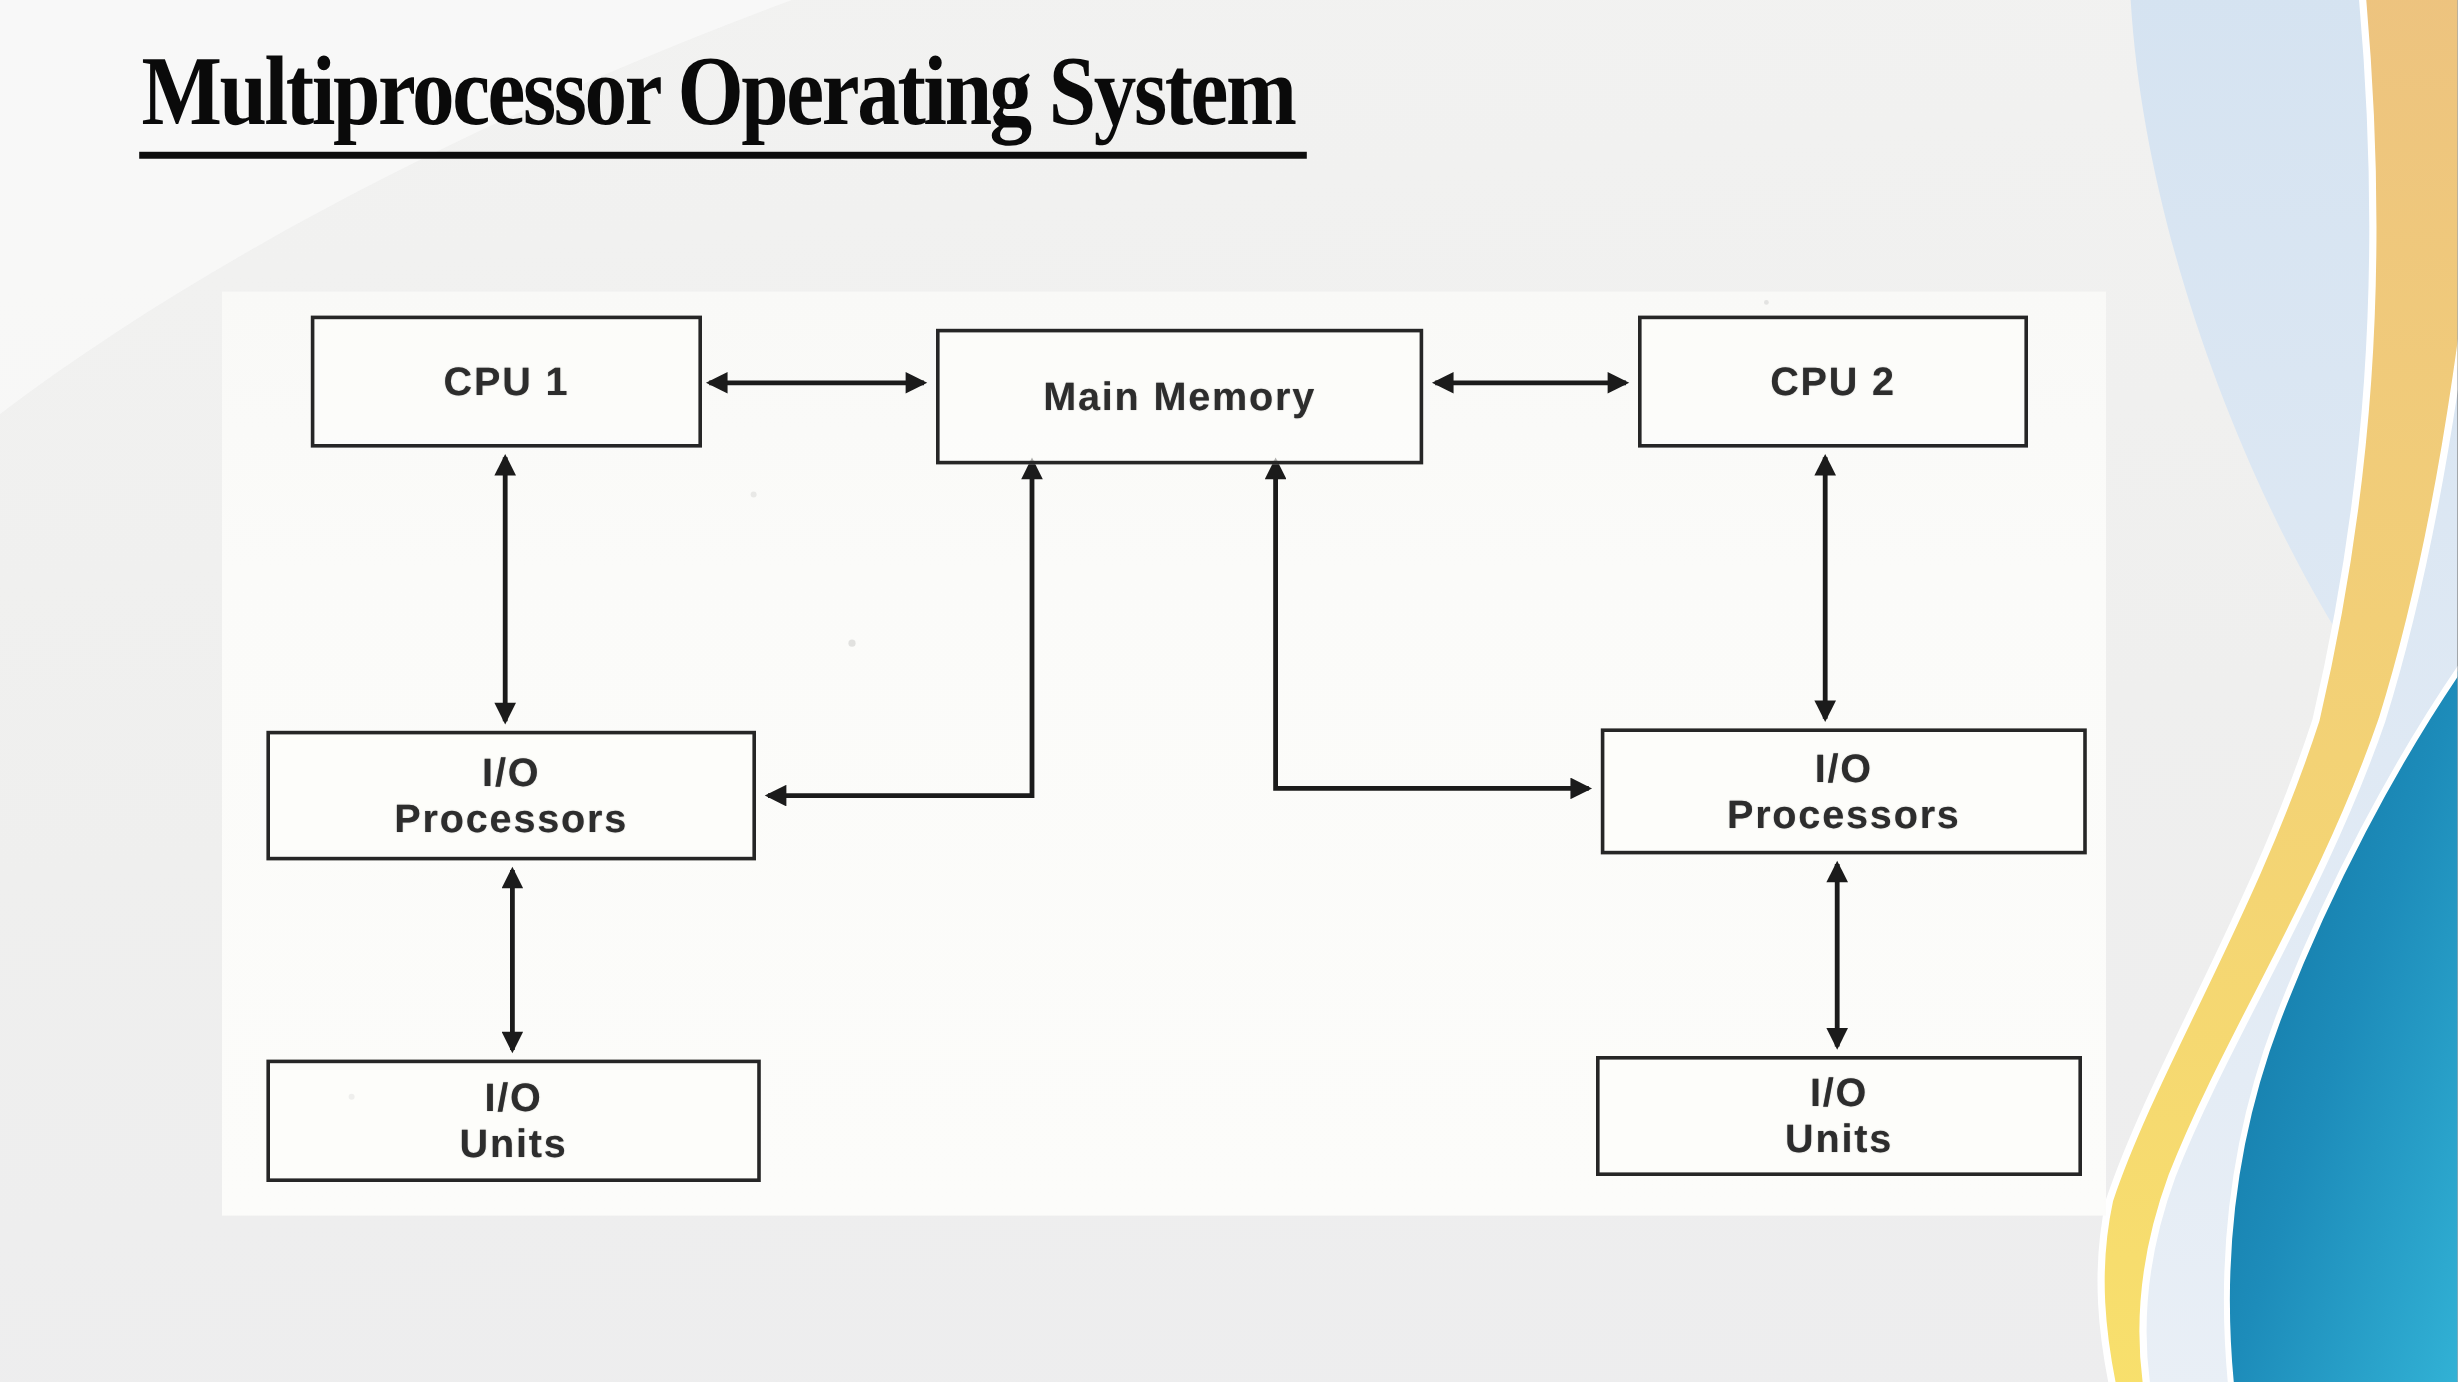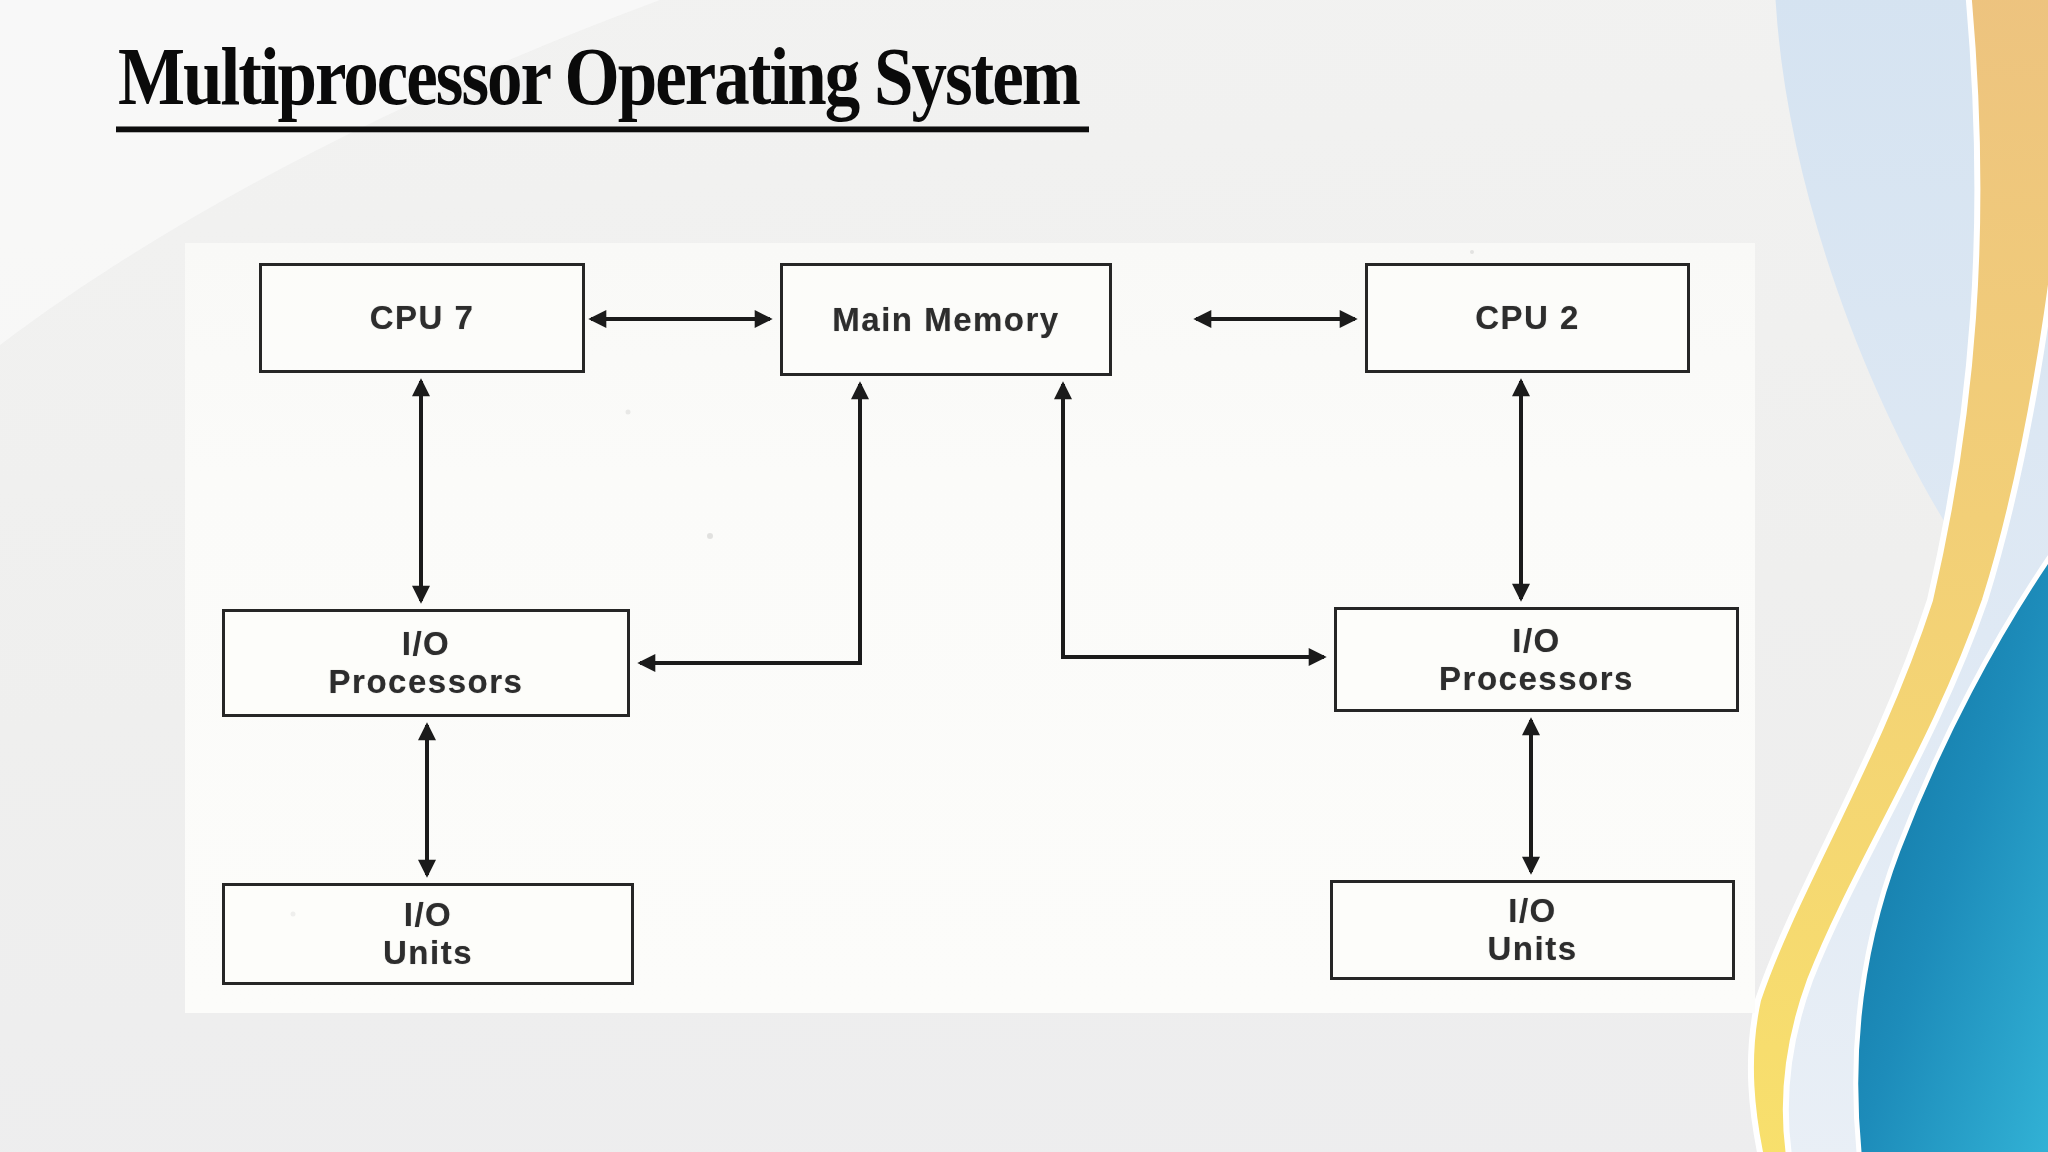--- a/index.html
+++ b/index.html
@@ -121,25 +121,25 @@
 
     <g fill="#4a4a4a">
       <circle cx="710" cy="536" r="3" opacity="0.14"></circle>
       <circle cx="293" cy="914" r="2.5" opacity="0.22"></circle>
       <circle cx="628" cy="412" r="2.5" opacity="0.10"></circle>
       <circle cx="1472" cy="252" r="2" opacity="0.12"></circle>
     </g>
   </svg>
 
   <div class="node" style="left:259px;top:263px;width:326px;height:110px;">
-    <span>CPU 7</span>
+    <span>CPU 1</span>
     <span></span>
   </div>
 
-  <div class="node" style="left:780px;top:263px;width:332px;height:113px;">
+  <div class="node" style="left:780px;top:274px;width:406px;height:113px;">
     <span>Main Memory</span>
     <span></span>
   </div>
 
   <div class="node" style="left:1365px;top:263px;width:325px;height:110px;">
     <span>CPU 2</span>
     <span></span>
   </div>
 
   <div class="node" style="left:222px;top:609px;width:408px;height:108px;">

